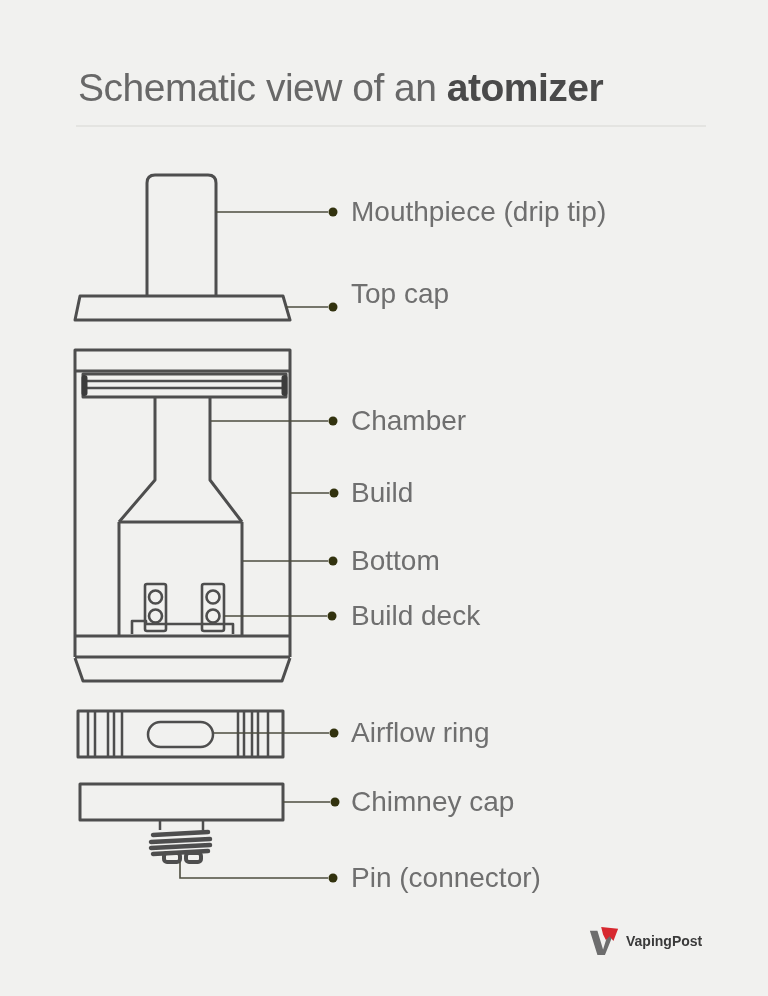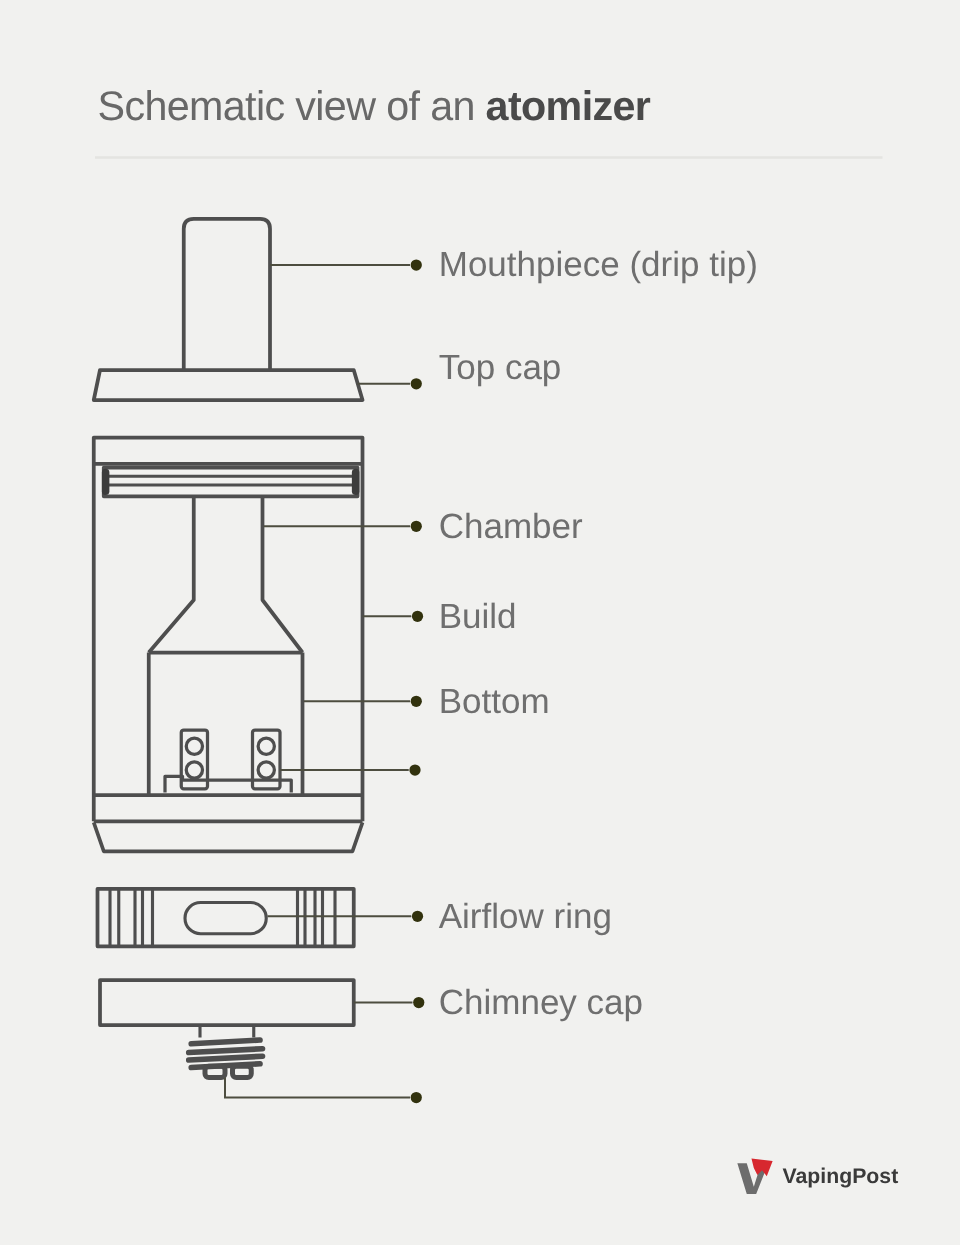--- a/index.html
+++ b/index.html
@@ -9,21 +9,21 @@
   }
   #canvas{
     position:relative;
     width:768px;height:996px;
     background:#f1f1ef;
     overflow:hidden;
   }
   .title{
     position:absolute;
     left:78px;top:66px;
-    font-size:33px;
+    font-size:39px;
     color:#686868;
     letter-spacing:-0.5px;
     white-space:nowrap;
   }
   .title b{color:#4a4a4a;font-weight:bold;}
   .divider{
     position:absolute;
     left:76px;top:125px;
     width:630px;height:0;
     border-top:2px solid #e4e4e1;
@@ -36,21 +36,21 @@
     color:#6f6f6f;
     white-space:nowrap;
   }
   svg.diagram{position:absolute;left:0;top:0;}
   .logo{
     position:absolute;
     left:588px;top:925px;
     display:flex;align-items:center;gap:6px;
   }
   .logo-text{
-    font-size:17px;
+    font-size:14px;
     font-weight:bold;
     color:#3a3a3a;
     letter-spacing:0;
   }
 </style>
 </head>
 <body>
 
 <div id="canvas">
 
@@ -153,22 +153,24 @@
       <circle cx="335" cy="802" r="4.5"></circle>
       <circle cx="333" cy="878" r="4.5"></circle>
     </g>
   </svg>
 
   <div class="part-label" style="top:198px">Mouthpiece (drip tip)</div>
   <div class="part-label" style="top:280px">Top cap</div>
   <div class="part-label" style="top:407px">Chamber</div>
   <div class="part-label" style="top:479px">Build</div>
   <div class="part-label" style="top:547px">Bottom</div>
+  <div class="part-label" style="top:602px">Build deck</div>
   <div class="part-label" style="top:719px">Airflow ring</div>
   <div class="part-label" style="top:788px">Chimney cap</div>
+  <div class="part-label" style="top:864px">Pin (connector)</div>
 
   <div class="logo">
     <svg width="32" height="32" viewBox="0 0 34 34">
       <polygon points="2,6 10,6 16,26 21,10 26,12 18,32 10,32" fill="#6d6d6d"></polygon>
       <polygon points="14,2 32,4 27,17 23,12 19,16 16,10" fill="#d7282f"></polygon>
     </svg>
     <span class="logo-text">VapingPost</span>
   </div>
 
 </div>

